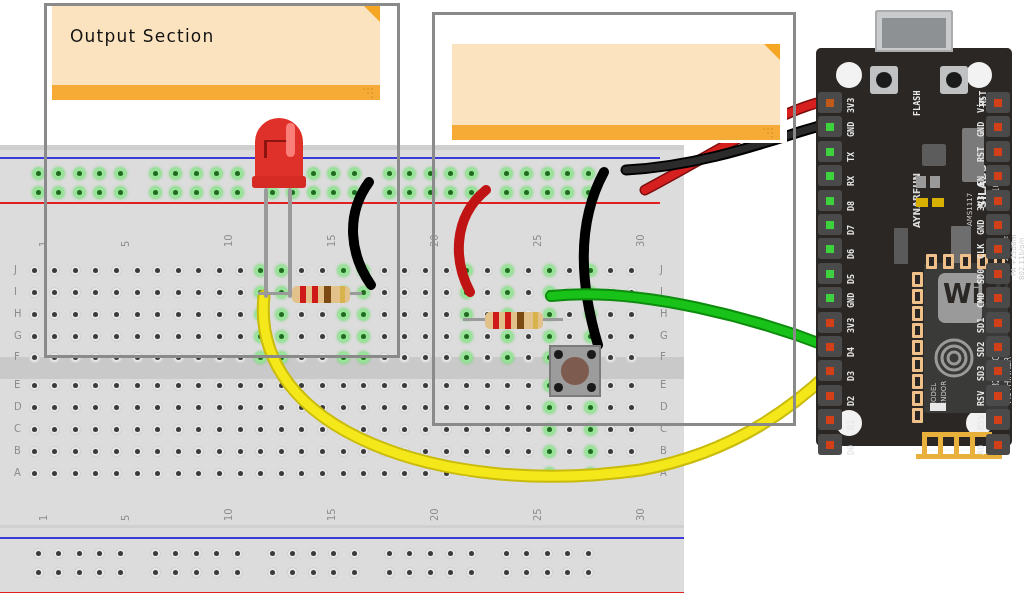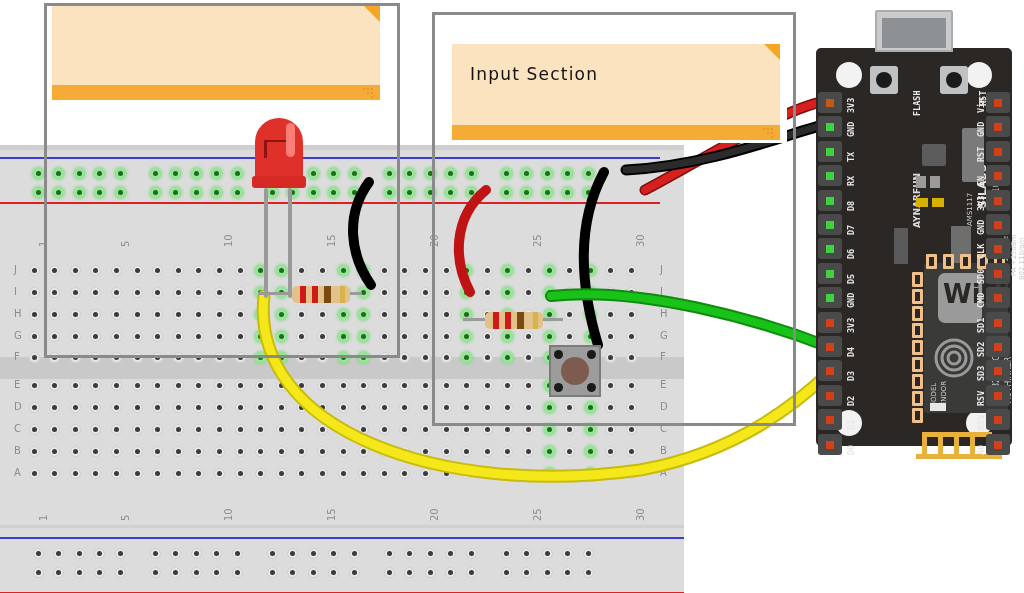--- a/index.html
+++ b/index.html
@@ -1417,36 +1417,36 @@
   <div class="fold"></div>
   <div class="bar"></div>
   <div class="grip">
     <span style="left:0;top:0;"></span>
       <span style="left:4px;top:0;"></span>
       <span style="left:8px;top:0;"></span>
     <span style="left:4px;top:4px;"></span>
       <span style="left:8px;top:4px;"></span>
       <span style="left:8px;top:8px;"></span>
   </div>
+  <div class="txt">Output Section</div>
 </div>
 
 <div class="noteframe" style="left:432px;top:12px;width:358px;height:408px;"></div>
 <div class="note-white" style="left:435px;top:15px;width:352px;height:128px;"></div>
 <div class="note" style="left:452px;top:44px;width:328px;height:96px;">
   <div class="fold"></div>
   <div class="bar"></div>
   <div class="grip">
     <span style="left:0;top:0;"></span>
       <span style="left:4px;top:0;"></span>
       <span style="left:8px;top:0;"></span>
     <span style="left:4px;top:4px;"></span>
       <span style="left:8px;top:4px;"></span>
       <span style="left:8px;top:8px;"></span>
   </div>
-  <div class="txt">Input Section</div>
 </div>
 
 <div id="nodemcu" class="abs">
   <div class="pcb"></div>
   <div class="usb"></div>
   <div class="usb2"></div>
 
   <div class="mount" style="left:20px;top:14px;"></div>
   <div class="mount" style="right:20px;top:14px;"></div>
   <div class="mount" style="left:20px;bottom:10px;"></div>

